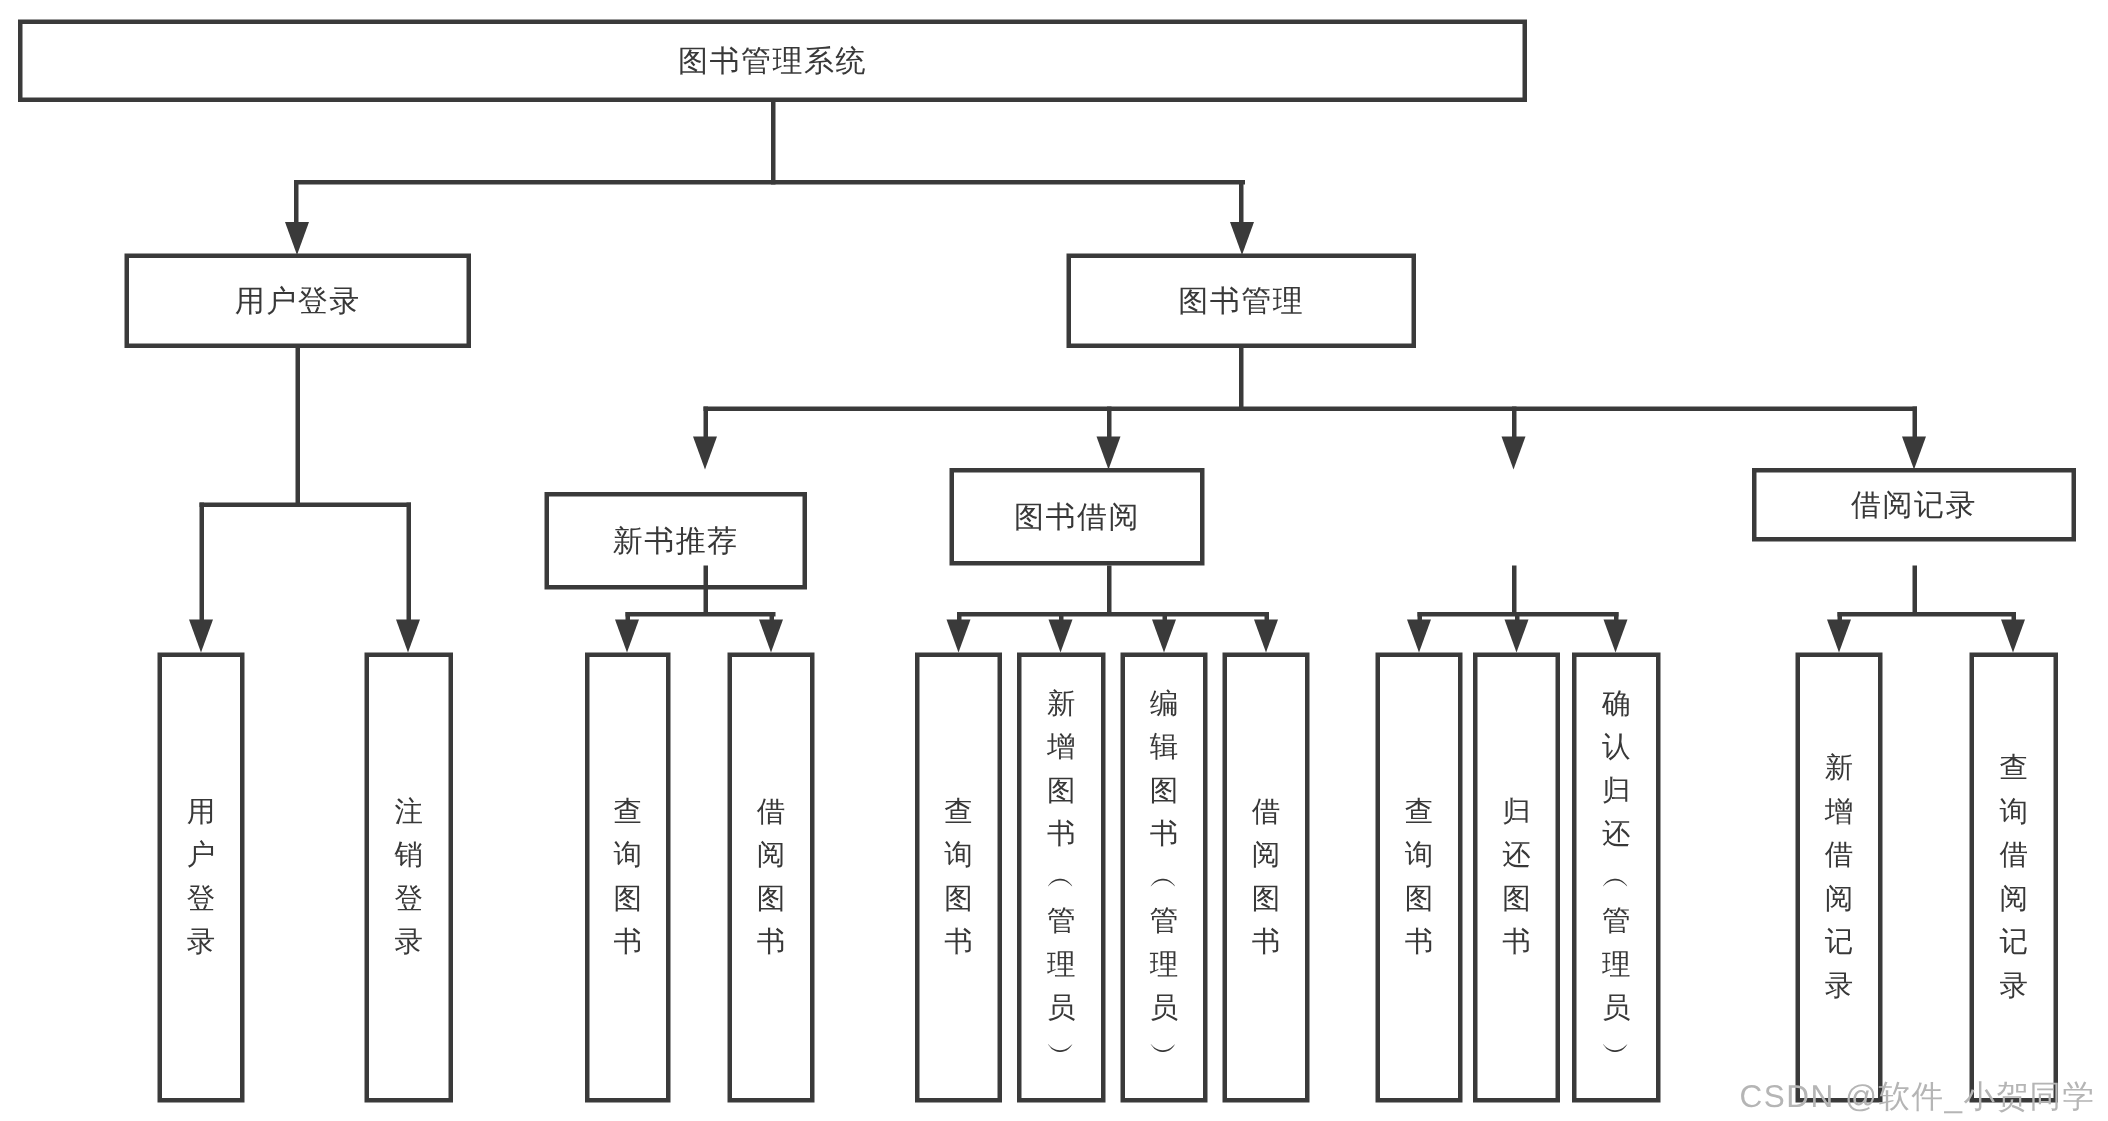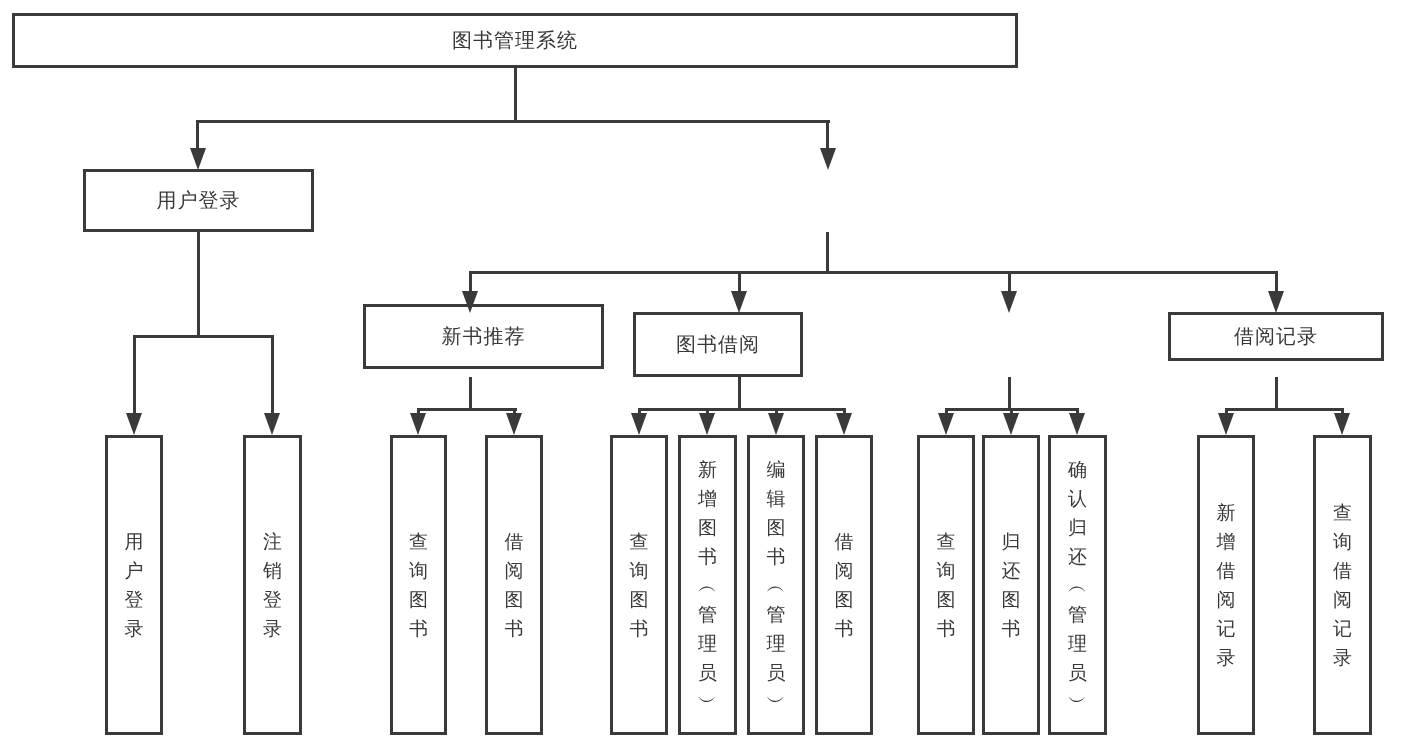--- a/index.html
+++ b/index.html
@@ -67,22 +67,25 @@
 
 <div class="canvas">
 
   <div class="node" style="left:12px;top:13px;width:1006px;height:55px">
     <span class="label">图书管理系统</span>
   </div>
 
   <div class="node" style="left:83px;top:169px;width:231px;height:63px">
     <span class="label">用户登录</span>
   </div>
-
-  <div class="node" style="left:363px;top:304px;width:241px;height:65px">
+  <div class="node" style="left:711px;top:169px;width:233px;height:63px">
+    <span class="label">图书管理</span>
+  </div>
+
+  <div class="node" style="left:363px;top:328px;width:175px;height:65px">
     <span class="label">新书推荐</span>
   </div>
   <div class="node" style="left:633px;top:312px;width:170px;height:65px">
     <span class="label">图书借阅</span>
   </div>
   <div class="node" style="left:1168px;top:312px;width:216px;height:49px">
     <span class="label">借阅记录</span>
   </div>
 
   <div class="node vnode" style="left:105px;top:435px;width:58px;height:300px">
@@ -265,13 +268,14 @@
   <div class="line" style="left:1076px;top:408px;width:3px;height:9px"></div>
   <div class="arrow" style="left:1069px;top:413px"></div>
 
   <div class="line" style="left:1275px;top:377px;width:3px;height:33px"></div>
   <div class="line" style="left:1225px;top:408px;width:119px;height:3px"></div>
   <div class="line" style="left:1225px;top:408px;width:3px;height:9px"></div>
   <div class="arrow" style="left:1218px;top:413px"></div>
   <div class="line" style="left:1341px;top:408px;width:3px;height:9px"></div>
   <div class="arrow" style="left:1334px;top:413px"></div>
 
+  <div class="watermark">CSDN @软件_小贺同学</div>
 </div>
 
 </body></html>

